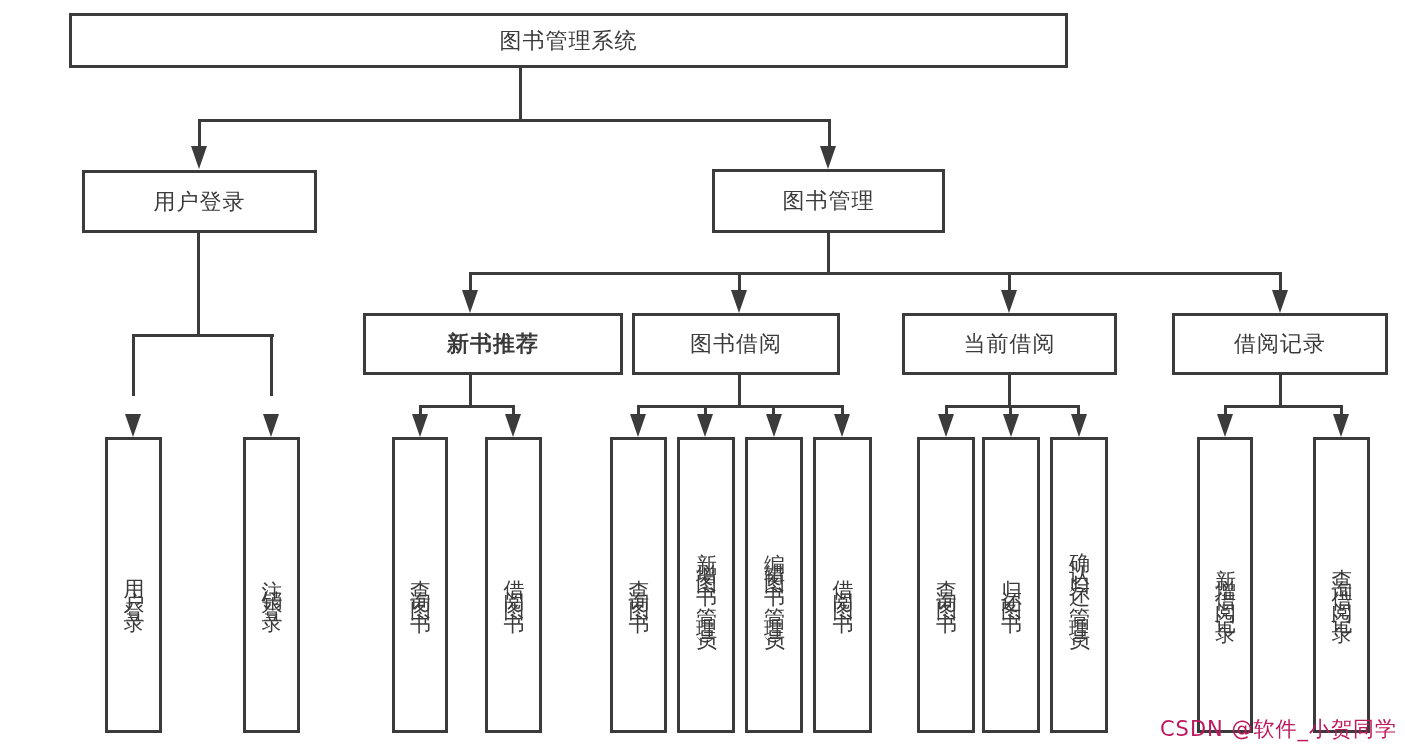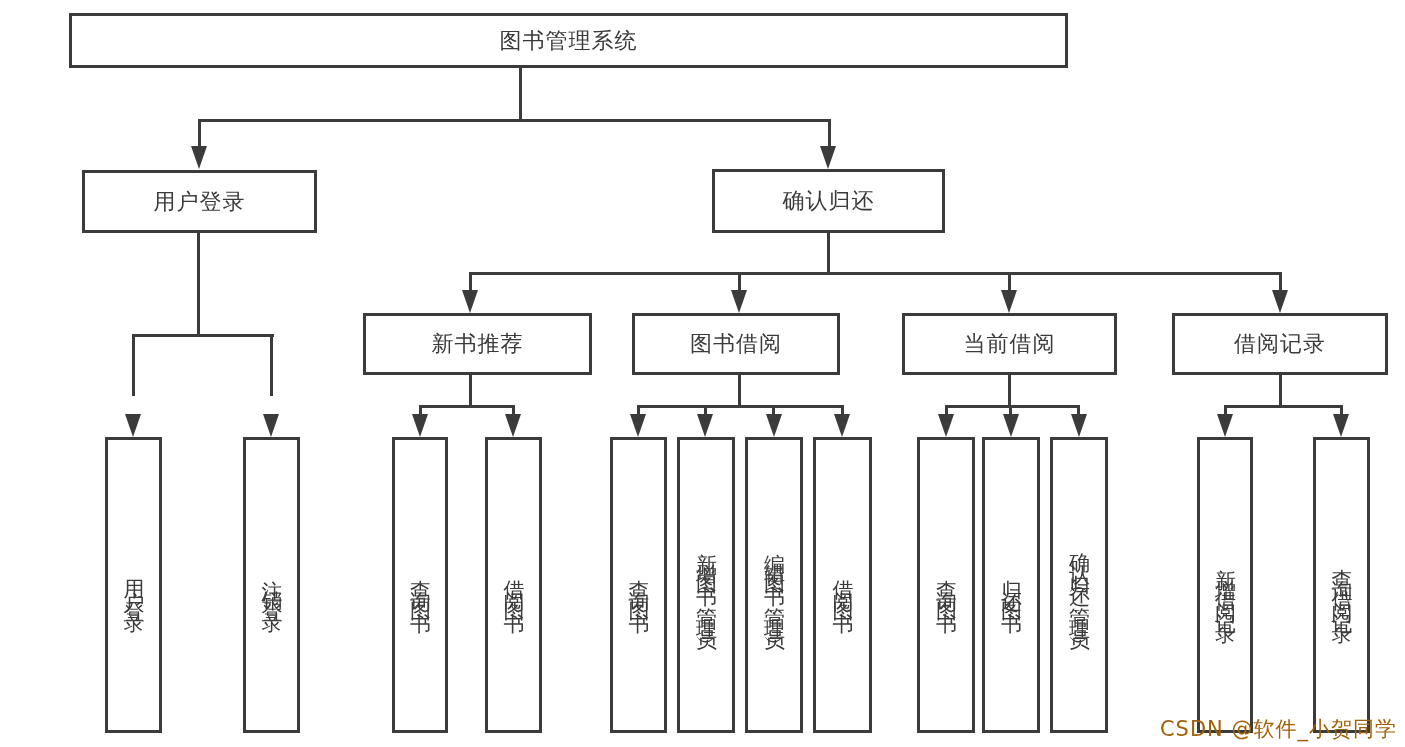--- a/index.html
+++ b/index.html
@@ -34,62 +34,62 @@
     width:0; height:0;
     border-left:8px solid transparent;
     border-right:8px solid transparent;
     border-top:23px solid #3b3b3b;
   }
   .watermark {
     position:absolute;
     right:8px;
     bottom:4px;
     font-size:21px;
-    color:#a16207;
+    color:#be185d;
     letter-spacing:1px;
     z-index:5;
     white-space:nowrap;
   }
 </style>
 </head>
 <body>
 
 <div id="canvas">
 
   <div class="box hlabel" style="left:21px; top:13px; width:999px; height:55px;margin-left:48px;">图书管理系统</div>
 
   <div class="ln" style="left:519px; top:68px;  width:3px;  height:52px;"></div>
   <div class="ln" style="left:198px; top:119px; width:633px; height:3px;"></div>
   <div class="ln" style="left:198px; top:119px; width:3px;  height:30px;"></div>
   <div class="ln" style="left:828px; top:119px; width:3px;  height:30px;"></div>
   <div class="arr" style="left:191px; top:146px;"></div>
   <div class="arr" style="left:820px; top:146px;"></div>
 
   <div class="box hlabel" style="left:82px;  top:170px; width:235px; height:63px;">用户登录</div>
-  <div class="box hlabel" style="left:712px; top:169px; width:233px; height:64px;">确认归还</div>
+  <div class="box hlabel" style="left:712px; top:169px; width:233px; height:64px;">图书管理</div>
 
   <div class="ln" style="left:197px; top:233px; width:3px;   height:102px;"></div>
   <div class="ln" style="left:132px; top:334px; width:142px; height:3px;"></div>
   <div class="ln" style="left:132px; top:334px; width:3px;   height:62px;"></div>
   <div class="ln" style="left:270px; top:334px; width:3px;   height:62px;"></div>
   <div class="arr" style="left:125px; top:414px;"></div>
   <div class="arr" style="left:263px; top:414px;"></div>
 
   <div class="ln" style="left:827px;  top:233px; width:3px;   height:40px;"></div>
   <div class="ln" style="left:469px;  top:272px; width:813px; height:3px;"></div>
   <div class="ln" style="left:469px;  top:272px; width:3px;   height:20px;"></div>
   <div class="ln" style="left:738px;  top:272px; width:3px;   height:20px;"></div>
   <div class="ln" style="left:1008px; top:272px; width:3px;   height:20px;"></div>
   <div class="ln" style="left:1279px; top:272px; width:3px;   height:20px;"></div>
   <div class="arr" style="left:462px;  top:290px;"></div>
   <div class="arr" style="left:731px;  top:290px;"></div>
   <div class="arr" style="left:1001px; top:290px;"></div>
   <div class="arr" style="left:1272px; top:290px;"></div>
 
-  <div class="box hlabel" style="left:363px;  top:313px; width:229px; height:62px;">新书推荐</div>
+  <div class="box hlabel" style="left:363px;  top:313px; width:260px; height:62px;font-weight:bold;">新书推荐</div>
   <div class="box hlabel" style="left:632px;  top:313px; width:208px; height:62px;">图书借阅</div>
   <div class="box hlabel" style="left:902px;  top:313px; width:215px; height:62px;">当前借阅</div>
   <div class="box hlabel" style="left:1172px; top:313px; width:216px; height:62px;">借阅记录</div>
 
   <div class="ln" style="left:469px;  top:375px; width:3px; height:33px;"></div>
   <div class="ln" style="left:738px;  top:375px; width:3px; height:33px;"></div>
   <div class="ln" style="left:1008px; top:375px; width:3px; height:33px;"></div>
   <div class="ln" style="left:1279px; top:375px; width:3px; height:33px;"></div>
 
   <div class="ln" style="left:419px;  top:405px; width:96px;  height:3px;"></div>

